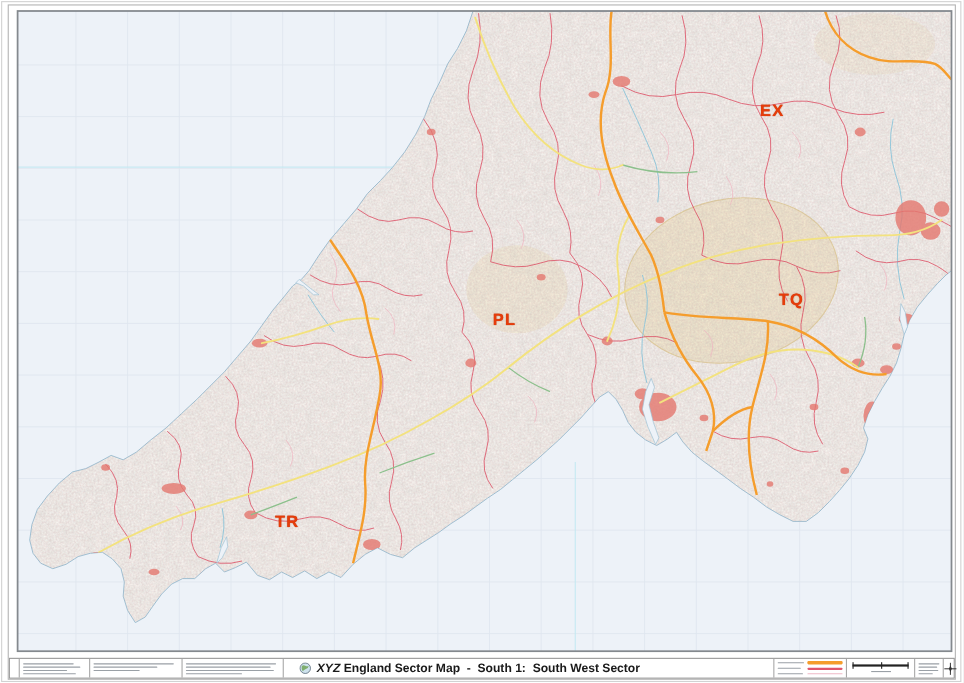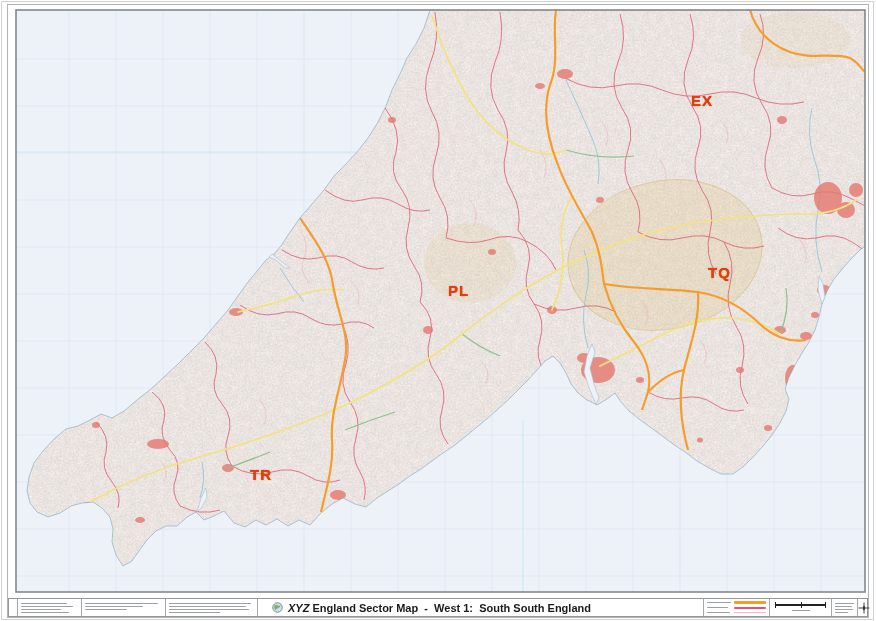--- a/index.html
+++ b/index.html
@@ -275,21 +275,21 @@
         <div class="fp-line" style="width:90%;"></div>
       <div class="fp-line" style="width:94%;"></div>
         <div class="fp-line" style="width:60%;"></div>
     </div>
 
     <div class="bar-sec title-sec" style="width:446px;">
       <svg class="globe" viewBox="0 0 12 12">
         <circle cx="6" cy="6" r="5.2" fill="#cfe3ee" stroke="#5a6b7a" stroke-width="0.8"></circle>
         <path d="M2.5,4 Q4,2.5 6,3.5 Q8,4.5 9.5,3.5 Q9,6 7,6.5 Q4.5,7.5 3.5,9 Q2,7 2.5,4Z" fill="#7fae6f"></path>
       </svg>
-      <span class="title-text"><span class="title-brand">XYZ</span><span> England Sector Map</span><span>  -  </span><span>West 1:</span><span>  South South England</span></span>
+      <span class="title-text"><span class="title-brand">XYZ</span><span> England Sector Map</span><span>  -  </span><span>South 1:</span><span>  South West Sector</span></span>
     </div>
 
     <div class="bar-sec legend-sec" style="width:66px;">
       <div class="leg-row">
         <span class="leg-label">
             <span class="fp-line" style="display:block;width:100%;"></span>
           </span>
         <span class="leg-swatch thick" style="background-color: rgb(245, 157, 44);"></span>
       </div>
       <div class="leg-row">

